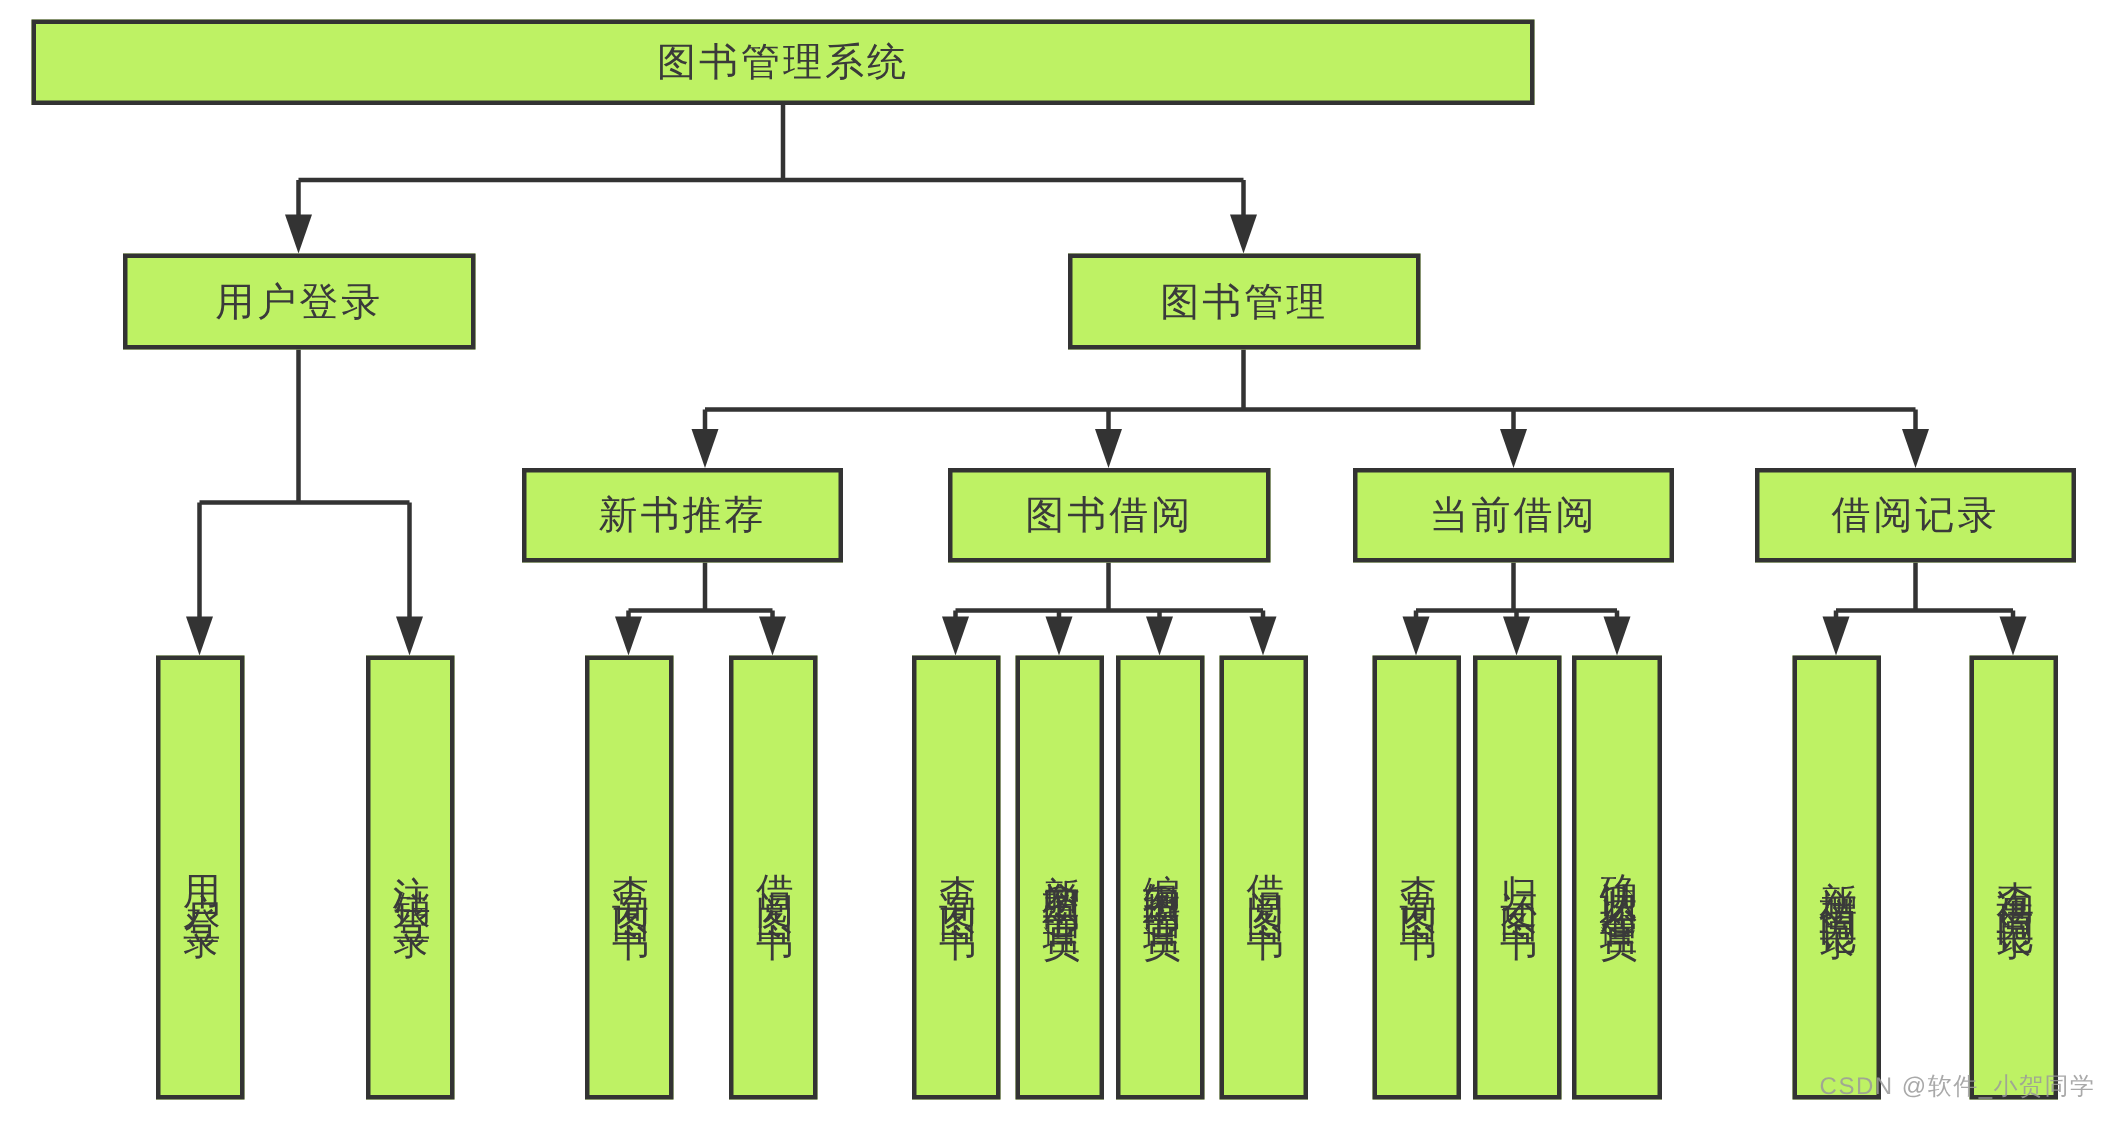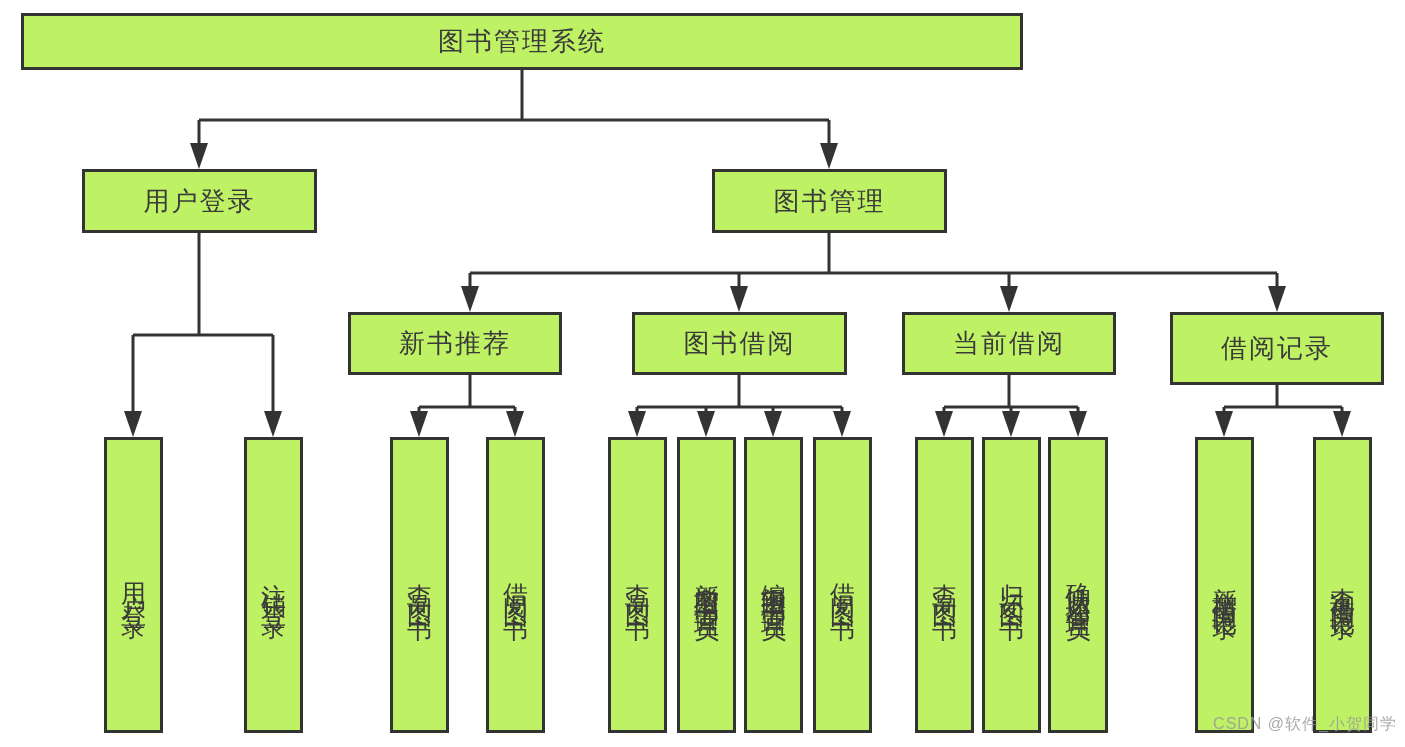--- a/index.html
+++ b/index.html
@@ -101,21 +101,21 @@
   </svg>
 
   <div class="box h" style="left:21px; top:13px; width:1002px; height:57px">图书管理系统</div>
 
   <div class="box h" style="left:82px; top:169px; width:235px; height:64px">用户登录</div>
   <div class="box h" style="left:712px; top:169px; width:235px; height:64px">图书管理</div>
 
   <div class="box h" style="left:348px; top:312px; width:214px; height:63px">新书推荐</div>
   <div class="box h" style="left:632px; top:312px; width:215px; height:63px">图书借阅</div>
   <div class="box h" style="left:902px; top:312px; width:214px; height:63px">当前借阅</div>
-  <div class="box h" style="left:1170px; top:312px; width:214px; height:73px">借阅记录</div>
+  <div class="box h" style="left:1170px; top:312px; width:214px; height:63px">借阅记录</div>
 
   <div class="box v v-short" style="left:104px; top:437px; width:59px; height:296px">用户登录</div>
   <div class="box v v-short" style="left:244px; top:437px; width:59px; height:296px">注销登录</div>
 
   <div class="box v v-short" style="left:390px; top:437px; width:59px; height:296px">查询图书</div>
   <div class="box v v-short" style="left:486px; top:437px; width:59px; height:296px">借阅图书</div>
 
   <div class="box v v-short" style="left:608px; top:437px; width:59px; height:296px">查询图书</div>
   <div class="box v v-long" style="left:677px; top:437px; width:59px; height:296px">新增图书（管理员）</div>
   <div class="box v v-long" style="left:744px; top:437px; width:59px; height:296px">编辑图书（管理员）</div>

